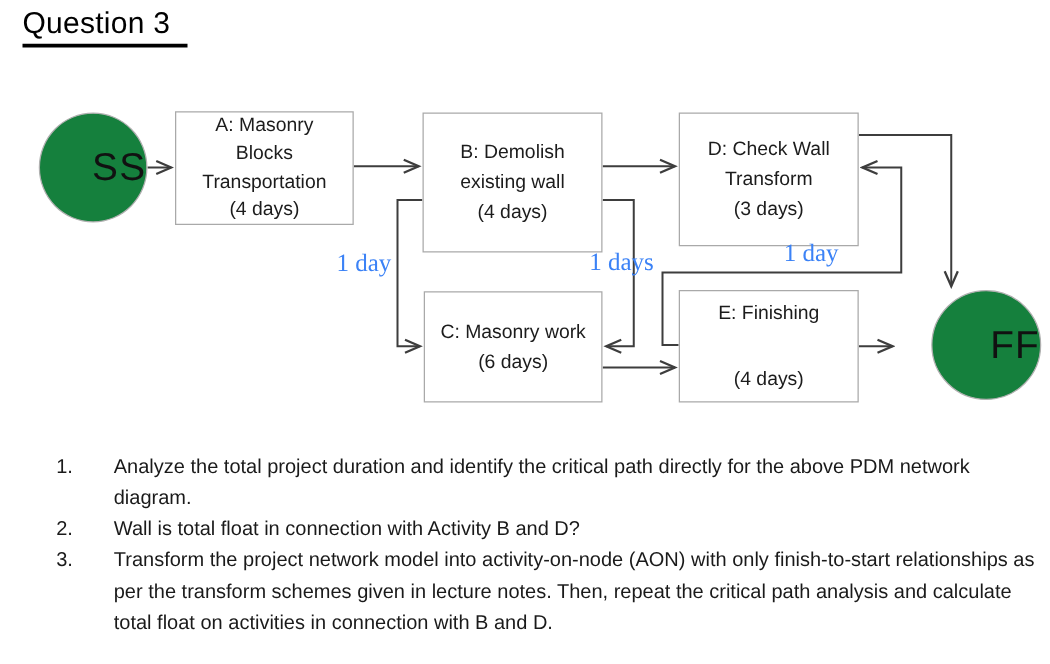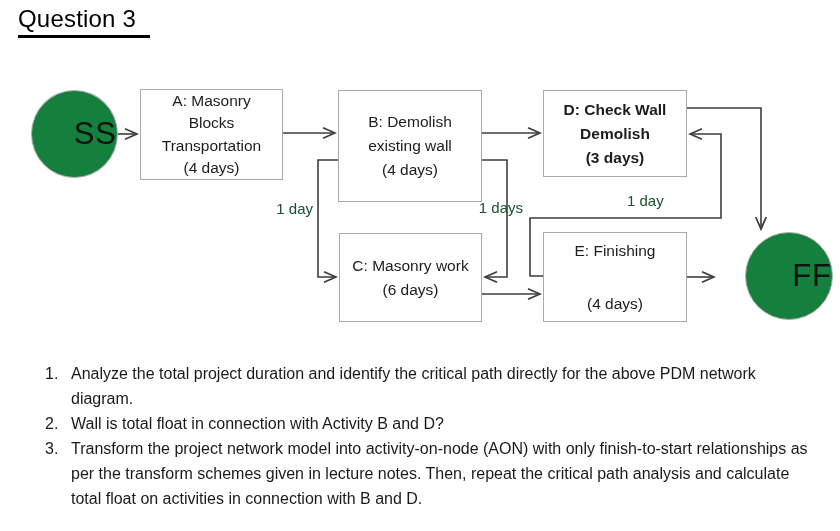--- a/index.html
+++ b/index.html
@@ -55,39 +55,40 @@
     align-items: center;
     justify-content: flex-end;
     font-size: 31px;
     color: #111111;
     letter-spacing: 1px;
     box-sizing: border-box;
   }
 
   .lag-label {
     position: absolute;
-    font-size: 15px;
-    color: #14532d;
+    font-size: 20px;
+    color: #3b82f6;
     white-space: nowrap;
+    font-family: Liberation Serif, serif;
   }
   .lag-right-align { text-align: right; }
 
   
   .questions {
     position: absolute;
     left: 45px;
     top: 361px;
     width: 770px;
     font-size: 16px;
     line-height: 25px;
     color: #1a1a1a;
   }
   .q-item { display: flex; align-items: flex-start; }
   .q-num { flex: 0 0 26px; }
-  .q-text { flex: 0 0 742px; width: 742px; }
+  .q-text { flex: 0 0 742px; width: 742px; margin-left: 20px; }
 </style>
 </head>
 <body>
 
 <div id="page">
 
   <div class="page-title">Question 3</div>
 
   <div id="diagram">
 
@@ -120,23 +121,23 @@
       <span class="bl">Transportation</span>
       <span class="bl">(4 days)</span>
     </div>
 
     <div class="node-box" id="node-b" style="left:338px; top:90px; width:144px; height:112px;">
       <span class="bl">B: Demolish</span>
       <span class="bl">existing wall</span>
       <span class="bl">(4 days)</span>
     </div>
 
-    <div class="node-box" id="node-d" style="left:543px; top:90px; width:144px; height:87px;font-weight:bold;">
+    <div class="node-box" id="node-d" style="left:543px; top:90px; width:144px; height:107px;">
       <span class="bl">D: Check Wall</span>
-      <span class="bl">Demolish</span>
+      <span class="bl">Transform</span>
       <span class="bl">(3 days)</span>
     </div>
 
     <div class="node-box" id="node-c" style="left:339px; top:233px; width:143px; height:89px;text-align:right;">
       <span class="bl">C: Masonry work</span>
       <span class="bl">(6 days)</span>
     </div>
 
     <div class="node-box" id="node-e" style="left:543px; top:232px; width:144px; height:90px;gap:29px;">
       <span class="bl">E: Finishing</span>

